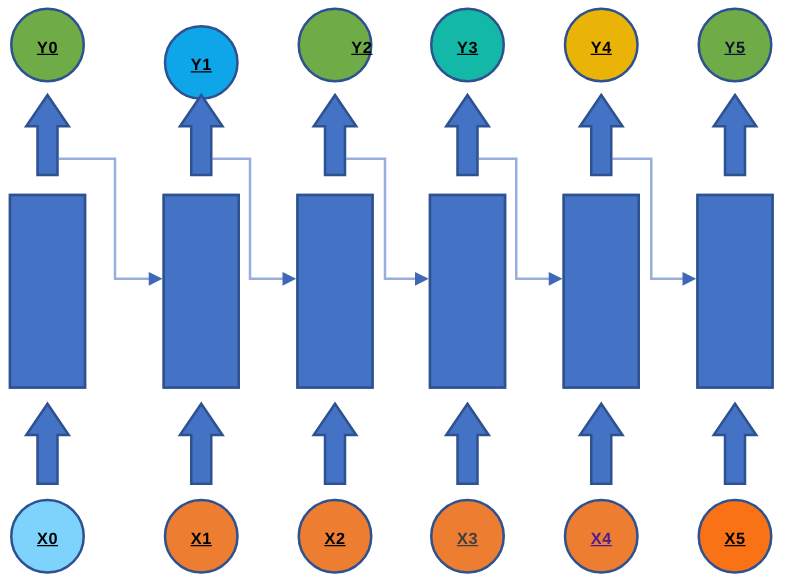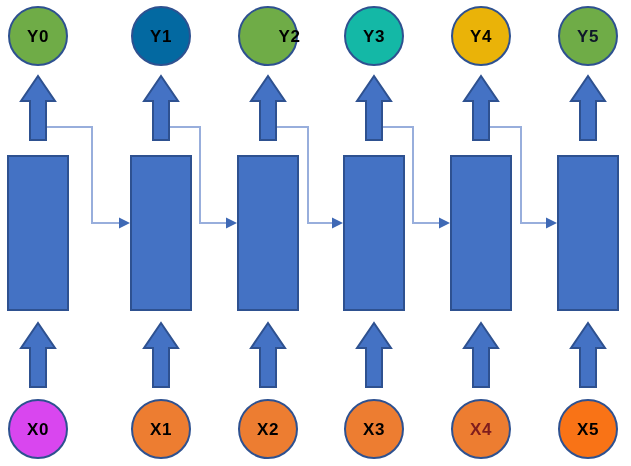--- a/index.html
+++ b/index.html
@@ -26,24 +26,25 @@
   .circle {
     position: absolute;
     border-radius: 50%;
     box-sizing: border-box;
     border: 2.5px solid #2E5190;
     display: flex;
     align-items: center;
     justify-content: center;
   }
   .node-label {
-    font-size: 17px;
+    font-size: 13px;
     font-weight: 600;
     letter-spacing: 0.5px;
     transform: translateY(1px);
+    text-decoration: underline;
   }
   .cell {
     position: absolute;
     box-sizing: border-box;
     border: 2.5px solid #2E5190;
   }
   .block-arrow {
     position: absolute;
     overflow: visible;
   }
@@ -68,24 +69,24 @@
       <div class="circle" style="left: 8px; top: 6px; width: 60px; height: 60px; background: rgb(111, 172, 71); border-color: rgb(46, 81, 144);">
         <span class="node-label" style="color: rgb(0, 0, 0);">Y0</span>
       </div>
       <svg class="block-arrow" width="36" height="66" viewBox="0 0 36 66" style="left: 20px; top: 75px;">
         <polygon points="18,1 35,26 26,26 26,65 10,65 10,26 1,26" fill="#4472C4" stroke="#2E5190" stroke-width="2"></polygon>
       </svg>
       <div class="cell" style="left: 7px; top: 155px; width: 62px; height: 156px; background: rgb(68, 114, 196); border-color: rgb(46, 81, 144);"></div>
       <svg class="block-arrow" width="36" height="66" viewBox="0 0 36 66" style="left: 20px; top: 322px;">
         <polygon points="18,1 35,26 26,26 26,65 10,65 10,26 1,26" fill="#4472C4" stroke="#2E5190" stroke-width="2"></polygon>
       </svg>
-      <div class="circle" style="left: 8px; top: 399px; width: 60px; height: 60px; background: #d946ef; border-color: rgb(46, 81, 144);">
+      <div class="circle" style="left: 8px; top: 399px; width: 60px; height: 60px; background: #7dd3fc; border-color: rgb(46, 81, 144);">
         <span class="node-label" style="color: rgb(0, 0, 0);">X0</span>
       </div>
-      <div class="circle" style="left: 131px; top: 6px; width: 60px; height: 60px; background: #0369a1; border-color: rgb(46, 81, 144); justify-content: center;">
+      <div class="circle" style="left: 131px; top: 20px; width: 60px; height: 60px; background: #0ea5e9; border-color: rgb(46, 81, 144); justify-content: center;">
         <span class="node-label" style="color: rgb(0, 0, 0);">Y1</span>
       </div>
       <svg class="block-arrow" width="36" height="66" viewBox="0 0 36 66" style="left: 143px; top: 75px;">
         <polygon points="18,1 35,26 26,26 26,65 10,65 10,26 1,26" fill="#4472C4" stroke="#2E5190" stroke-width="2"></polygon>
       </svg>
       <div class="cell" style="left: 130px; top: 155px; width: 62px; height: 156px; background: rgb(68, 114, 196); border-color: rgb(46, 81, 144);"></div>
       <svg class="block-arrow" width="36" height="66" viewBox="0 0 36 66" style="left: 143px; top: 322px;">
         <polygon points="18,1 35,26 26,26 26,65 10,65 10,26 1,26" fill="#4472C4" stroke="#2E5190" stroke-width="2"></polygon>
       </svg>
       <div class="circle" style="left: 131px; top: 399px; width: 60px; height: 60px; background: rgb(237, 125, 49); border-color: rgb(46, 81, 144); text-align: right;">
@@ -108,34 +109,34 @@
         <span class="node-label" style="color: rgb(0, 0, 0);">Y3</span>
       </div>
       <svg class="block-arrow" width="36" height="66" viewBox="0 0 36 66" style="left: 356px; top: 75px;">
         <polygon points="18,1 35,26 26,26 26,65 10,65 10,26 1,26" fill="#4472C4" stroke="#2E5190" stroke-width="2"></polygon>
       </svg>
       <div class="cell" style="left: 343px; top: 155px; width: 62px; height: 156px; background: rgb(68, 114, 196); border-color: rgb(46, 81, 144);"></div>
       <svg class="block-arrow" width="36" height="66" viewBox="0 0 36 66" style="left: 356px; top: 322px;">
         <polygon points="18,1 35,26 26,26 26,65 10,65 10,26 1,26" fill="#4472C4" stroke="#2E5190" stroke-width="2"></polygon>
       </svg>
       <div class="circle" style="left: 344px; top: 399px; width: 60px; height: 60px; background: rgb(237, 125, 49); border-color: rgb(46, 81, 144);">
-        <span class="node-label" style="color: #000000;">X3</span>
+        <span class="node-label" style="color: #404040;">X3</span>
       </div>
       <div class="circle" style="left: 451px; top: 6px; width: 60px; height: 60px; background: #eab308; border-color: rgb(46, 81, 144);">
         <span class="node-label" style="color: rgb(0, 0, 0);">Y4</span>
       </div>
       <svg class="block-arrow" width="36" height="66" viewBox="0 0 36 66" style="left: 463px; top: 75px;">
         <polygon points="18,1 35,26 26,26 26,65 10,65 10,26 1,26" fill="#4472C4" stroke="#2E5190" stroke-width="2"></polygon>
       </svg>
       <div class="cell" style="left: 450px; top: 155px; width: 62px; height: 156px; background: rgb(68, 114, 196); border-color: rgb(46, 81, 144);"></div>
       <svg class="block-arrow" width="36" height="66" viewBox="0 0 36 66" style="left: 463px; top: 322px;">
         <polygon points="18,1 35,26 26,26 26,65 10,65 10,26 1,26" fill="#4472C4" stroke="#2E5190" stroke-width="2"></polygon>
       </svg>
       <div class="circle" style="left: 451px; top: 399px; width: 60px; height: 60px; background: rgb(237, 125, 49); border-color: rgb(46, 81, 144);">
-        <span class="node-label" style="color: #7f1d1d; text-align: center;">X4</span>
+        <span class="node-label" style="color: #4c1d95; text-align: center;">X4</span>
       </div>
       <div class="circle" style="left: 558px; top: 6px; width: 60px; height: 60px; background: rgb(111, 172, 71); border-color: rgb(46, 81, 144);">
         <span class="node-label" style="color: #0f172a;">Y5</span>
       </div>
       <svg class="block-arrow" width="36" height="66" viewBox="0 0 36 66" style="left: 570px; top: 75px;">
         <polygon points="18,1 35,26 26,26 26,65 10,65 10,26 1,26" fill="#4472C4" stroke="#2E5190" stroke-width="2"></polygon>
       </svg>
       <div class="cell" style="left: 557px; top: 155px; width: 62px; height: 156px; background: rgb(68, 114, 196); border-color: rgb(46, 81, 144);"></div>
       <svg class="block-arrow" width="36" height="66" viewBox="0 0 36 66" style="left: 570px; top: 322px;">
         <polygon points="18,1 35,26 26,26 26,65 10,65 10,26 1,26" fill="#4472C4" stroke="#2E5190" stroke-width="2"></polygon>

